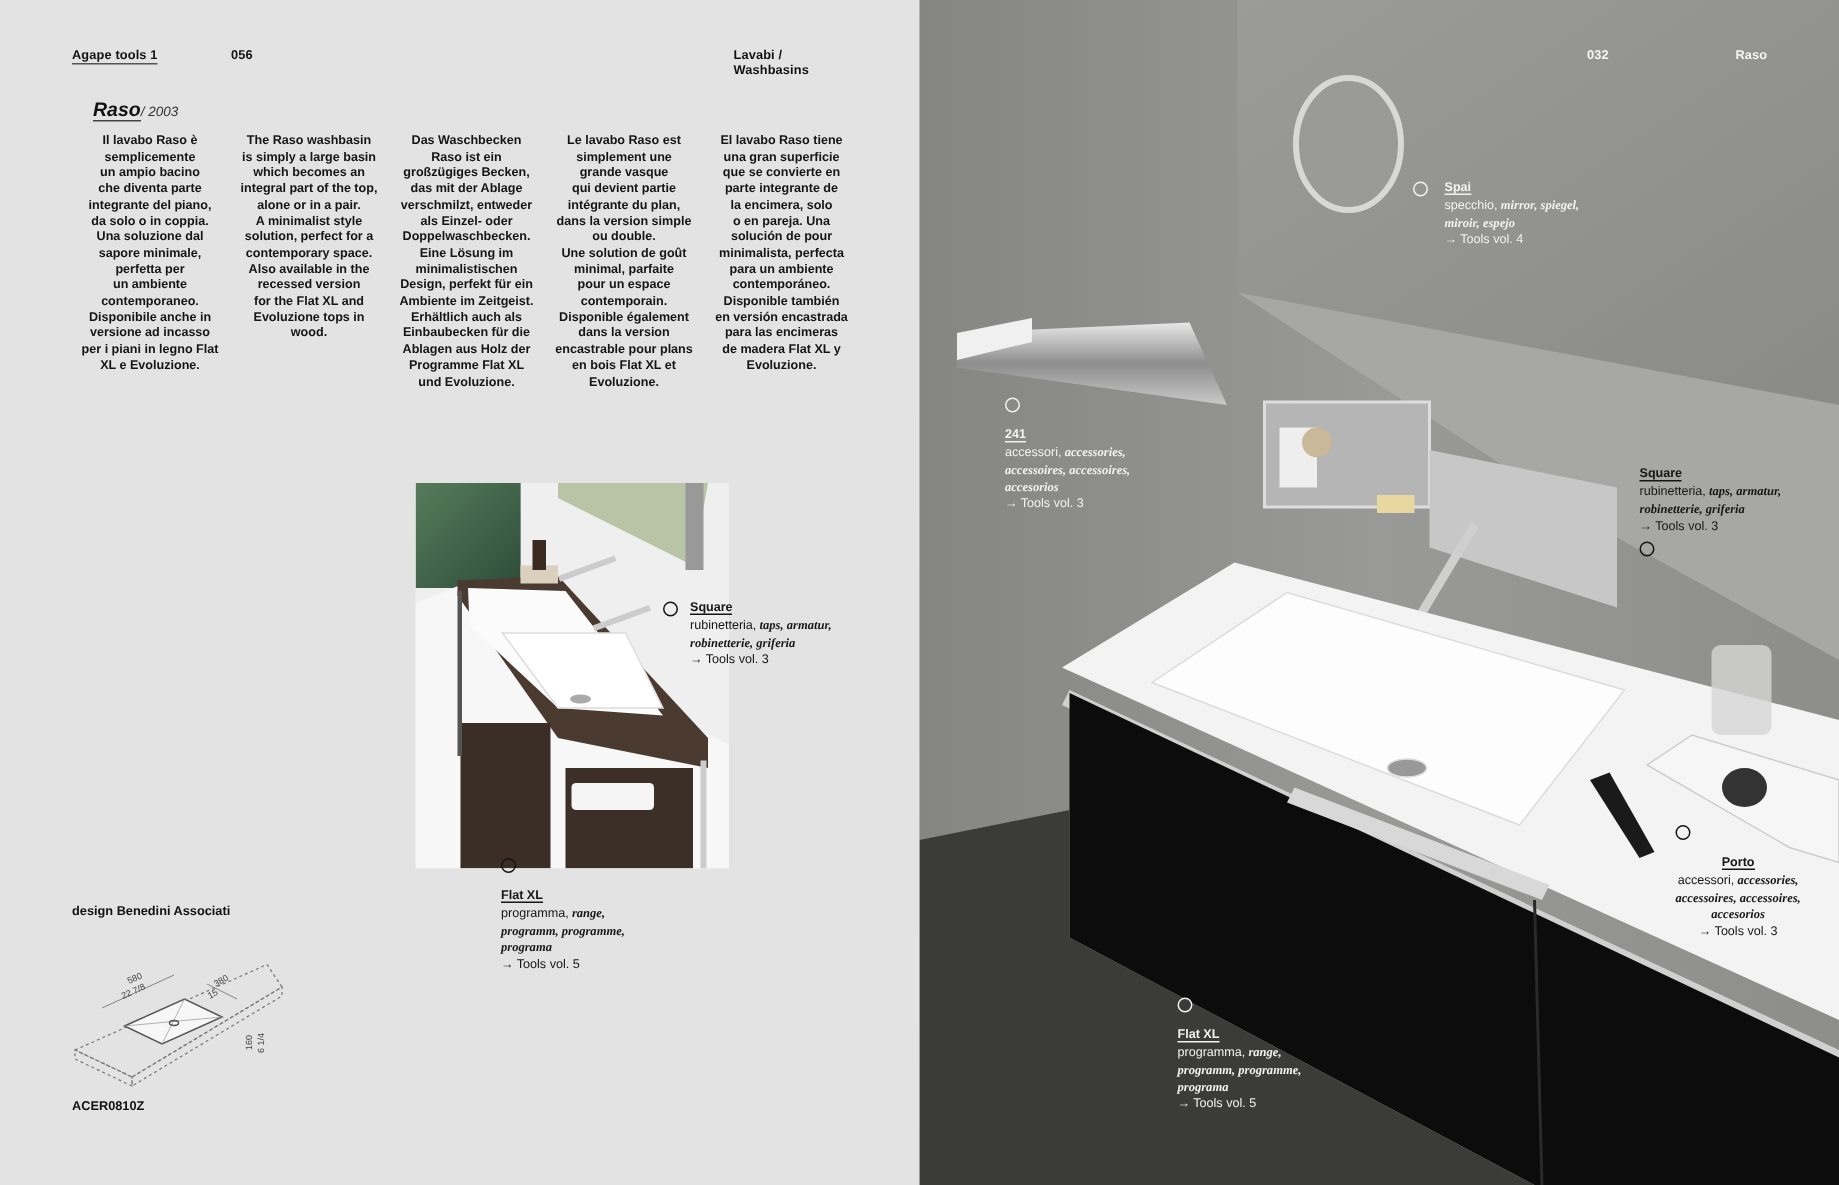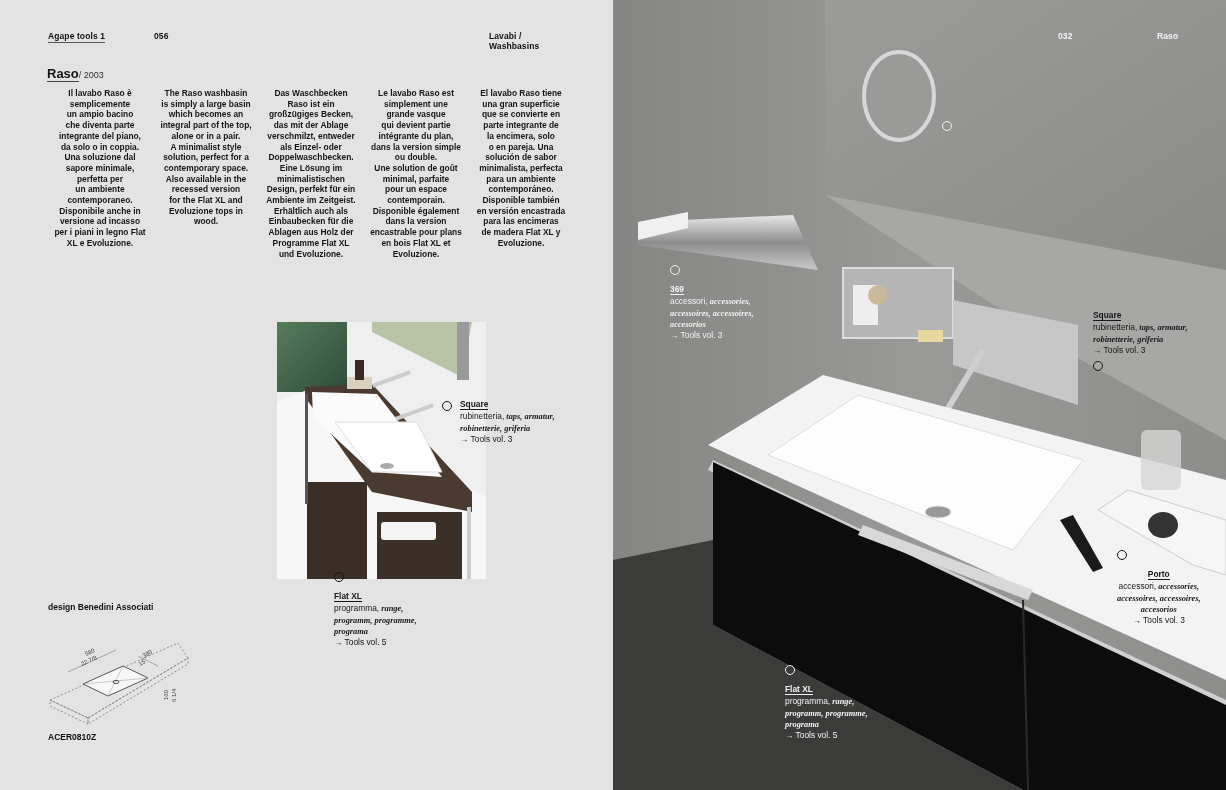--- a/index.html
+++ b/index.html
@@ -6,21 +6,21 @@
   html, body { width: 1226px; height: 790px; overflow: hidden; }
   body { position: relative; background: #e3e3e3; font-family: "Liberation Sans", sans-serif; color: #111; }
 
   .page-left { position: absolute; left: 0; top: 0; width: 557px; height: 790px; background: #e3e3e3; }
   .page-right { position: absolute; left: 613px; top: 0; width: 613px; height: 790px; overflow: hidden;
     background: linear-gradient(180deg, #8c8c8a 0%, #959593 40%, #8a8a88 70%, #7c7c7a 100%); }
 
   .hdr { position: absolute; top: 31px; font-size: 8.5px; font-weight: bold; letter-spacing: 0.1px; }
   .ul { border-bottom: 1px solid #555; padding-bottom: 1px; }
 
-  .title-row { position: absolute; left: 47px; top: 64px; }
+  .title-row { position: absolute; left: 62px; top: 64px; font-style: italic; }
   .title { font-size: 13px; font-weight: bold; border-bottom: 1px solid #444; }
   .title-year { font-size: 9px; color: #333; font-weight: normal; }
 
   .col { position: absolute; top: 88px; width: 104px; font-size: 8.4px; font-weight: bold; line-height: 10.7px; color: #151515; white-space: pre-line; text-align: center; }
 
   .tag { position: absolute; font-size: 8.4px; line-height: 10.3px; }
   .tag .ring { display: block; width: 10px; height: 10px; border: 1.5px solid currentColor; border-radius: 50%; }
   .tag .name { font-weight: bold; display: inline-block; border-bottom: 1px solid currentColor; margin-bottom: 1px; }
   .tag .lang-i { font-family: "Liberation Serif", serif; font-style: italic; font-weight: bold; }
   .tag.light { color: #f2f2f2; }
@@ -103,21 +103,21 @@
 dans la version
 encastrable pour plans
 en bois Flat XL et
 Evoluzione.</div>
   <div class="col" style="left:469px;">El lavabo Raso tiene
 una gran superficie
 que se convierte en
 parte integrante de
 la encimera, solo
 o en pareja. Una
-solución de sabor
+solución de pour
 minimalista, perfecta
 para un ambiente
 contemporáneo.
 Disponible también
 en versión encastrada
 para las encimeras
 de madera Flat XL y
 Evoluzione.</div>
 
   <div class="small-photo">
@@ -248,26 +248,32 @@
     <polygon points="447,520 460,515 490,568 480,572" fill="#1a1a1a"></polygon>
 
     <rect x="528" y="430" width="40" height="60" rx="6" fill="#d6d6d6" opacity="0.8"></rect>
   </svg>
 
   <div class="hdr" style="left:445px; color:#f5f5f5;">032</div>
   <div class="hdr" style="left:544px; color:#f5f5f5;">Raso</div>
 
   <div class="tag light" style="left:329px; top:119px;">
     <span class="ring" style="position:absolute; left:0; top:2px;"></span>
+    <div style="margin-left:21px;">
+      <span class="name">Spai</span><br>
+      <span>specchio,</span><span class="lang-i"> mirror, spiegel,</span><br>
+      <span class="lang-i">miroir, espejo</span><br>
+      <span>→ Tools vol. 4</span>
+    </div>
   </div>
 
   <div class="tag light" style="left:57px; top:265px;">
     <span class="ring"></span>
     <div style="margin-top:9px;">
-      <span class="name">369</span><br>
+      <span class="name">241</span><br>
       <span>accessori,</span><span class="lang-i"> accessories,</span><br>
       <span class="lang-i">accessoires, accessoires,</span><br>
       <span class="lang-i">accesorios</span><br>
       <span>→ Tools vol. 3</span>
     </div>
   </div>
 
   <div class="tag dark" style="left:480px; top:310px;">
     <span class="name">Square</span><br>
     <span>rubinetteria,</span><span class="lang-i"> taps, armatur,</span><br>

